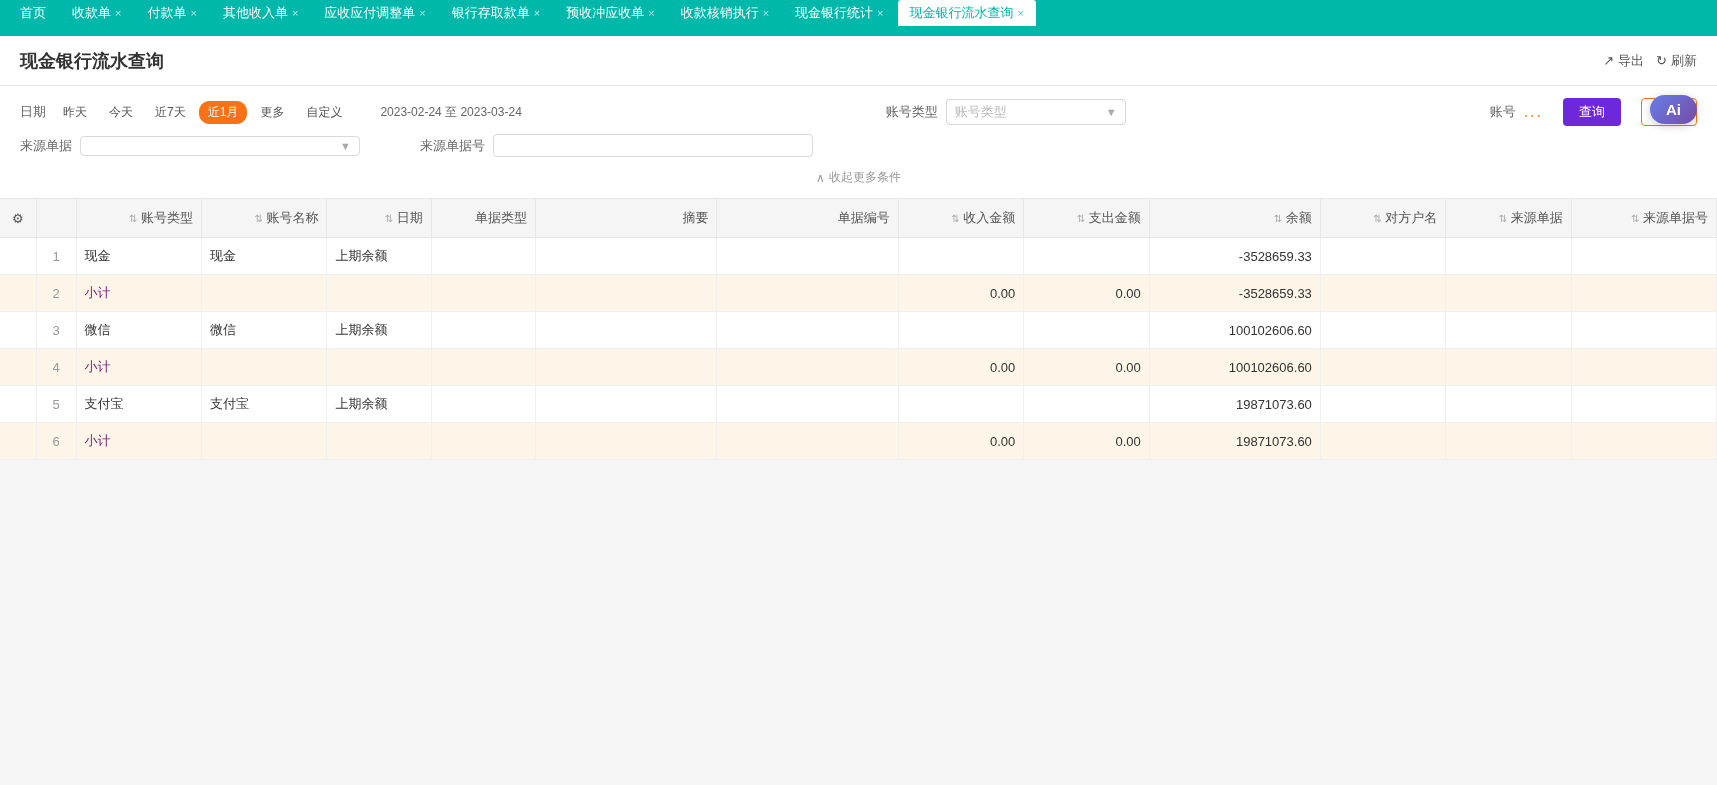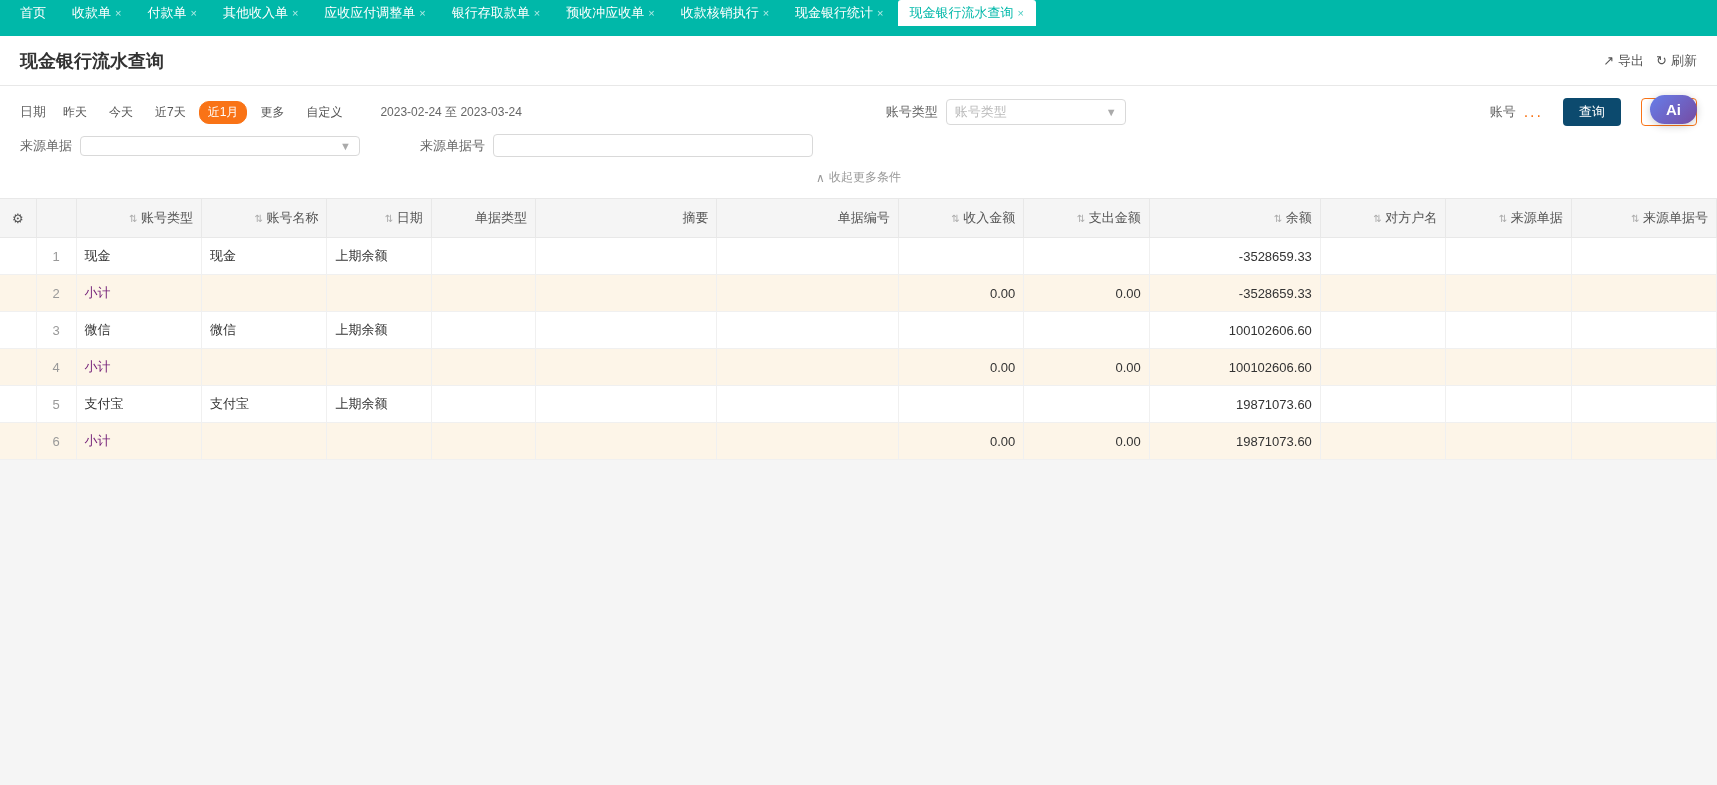--- a/index.html
+++ b/index.html
@@ -130,21 +130,21 @@
       color: #333;
       outline: none;
     }
     .ellipsis-btn {
       color: #f97316;
       cursor: pointer;
       font-size: 16px;
       letter-spacing: 2px;
     }
     .query-btn {
-      background: #0c4a6e;
+      background: #6d28d9;
       color: #fff;
       border: none;
       border-radius: 4px;
       padding: 5px 16px;
       cursor: pointer;
       font-size: 13px;
     }
     .settings-btn {
       background: #fff;
       color: #f97316;

